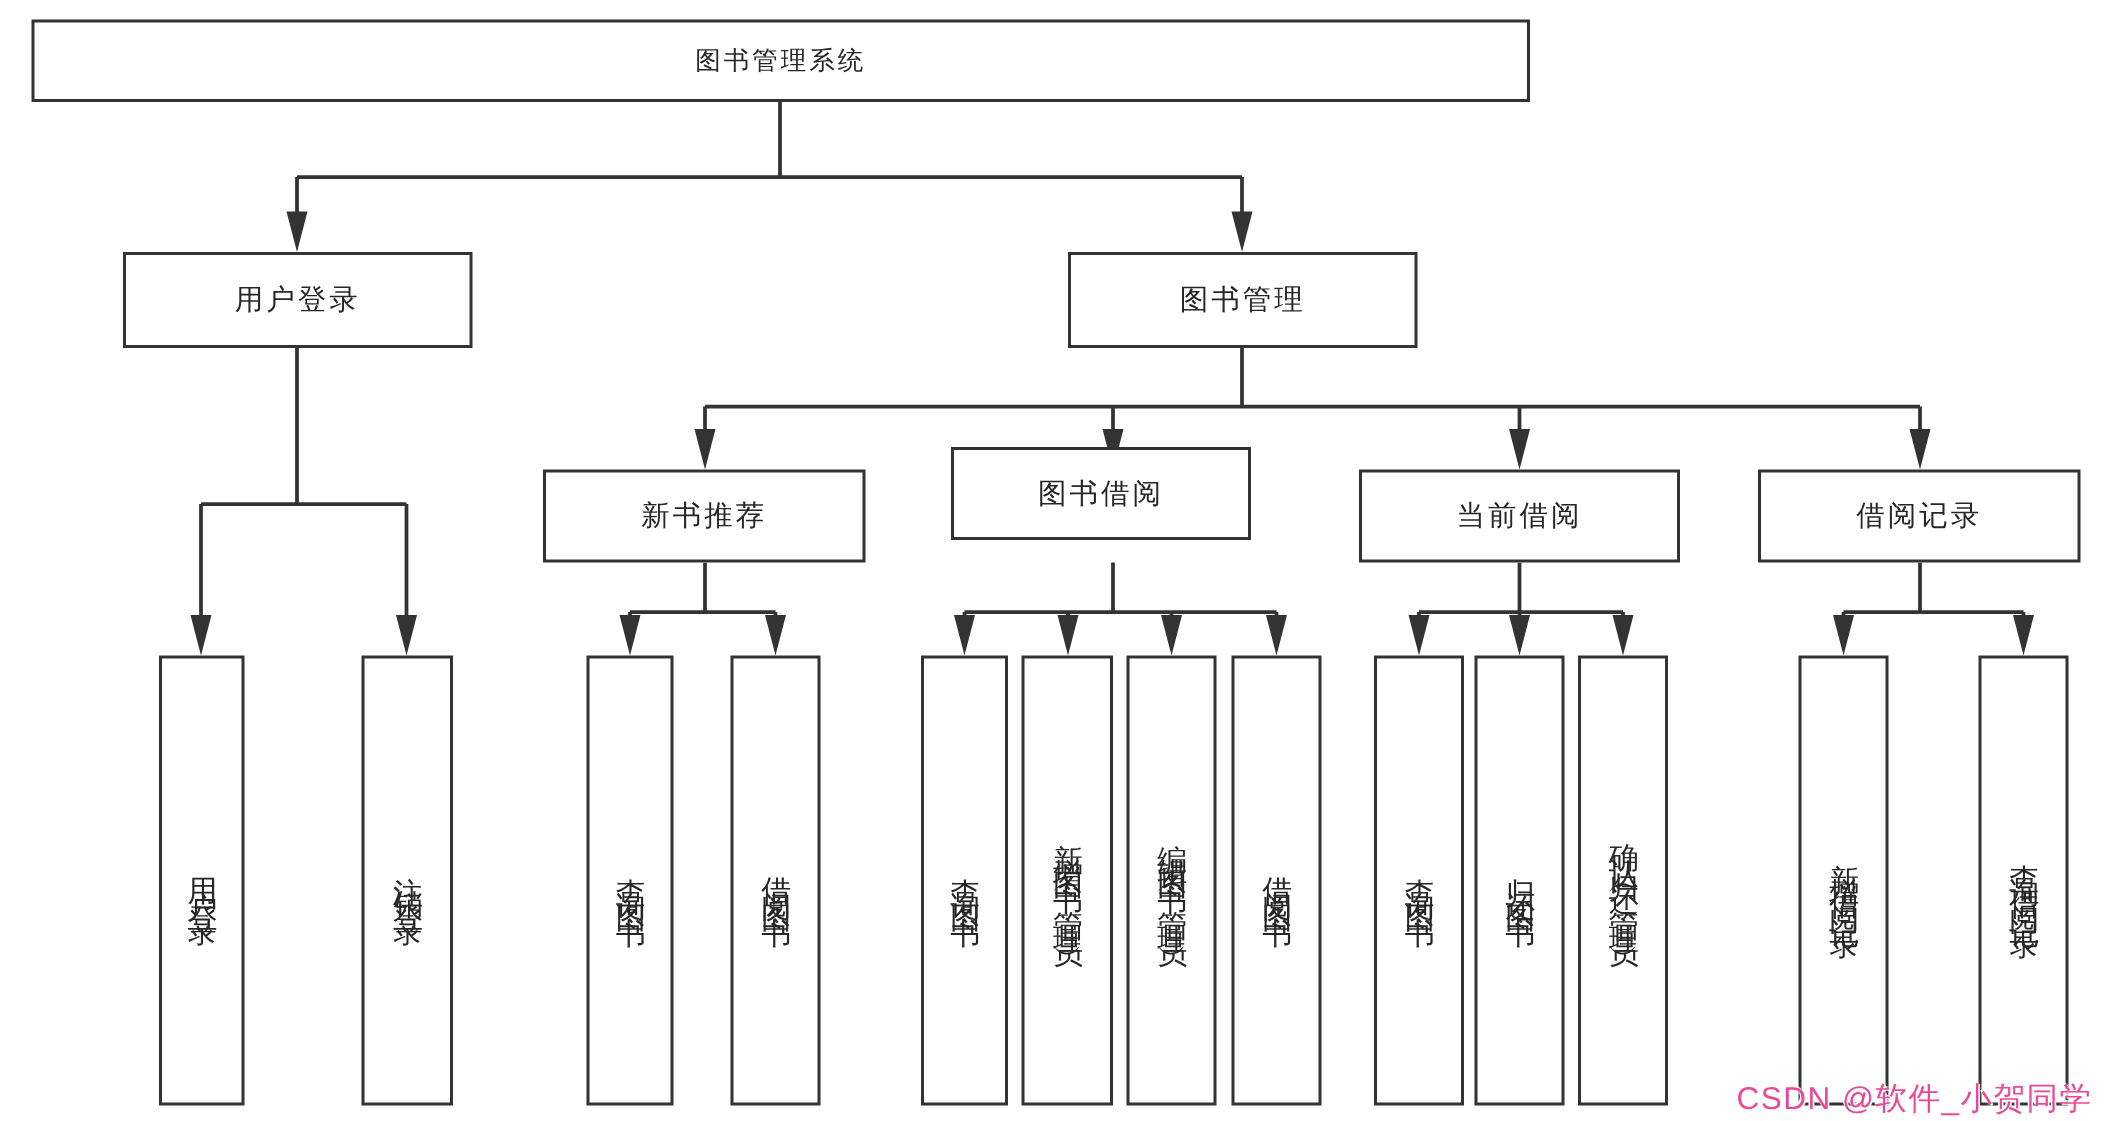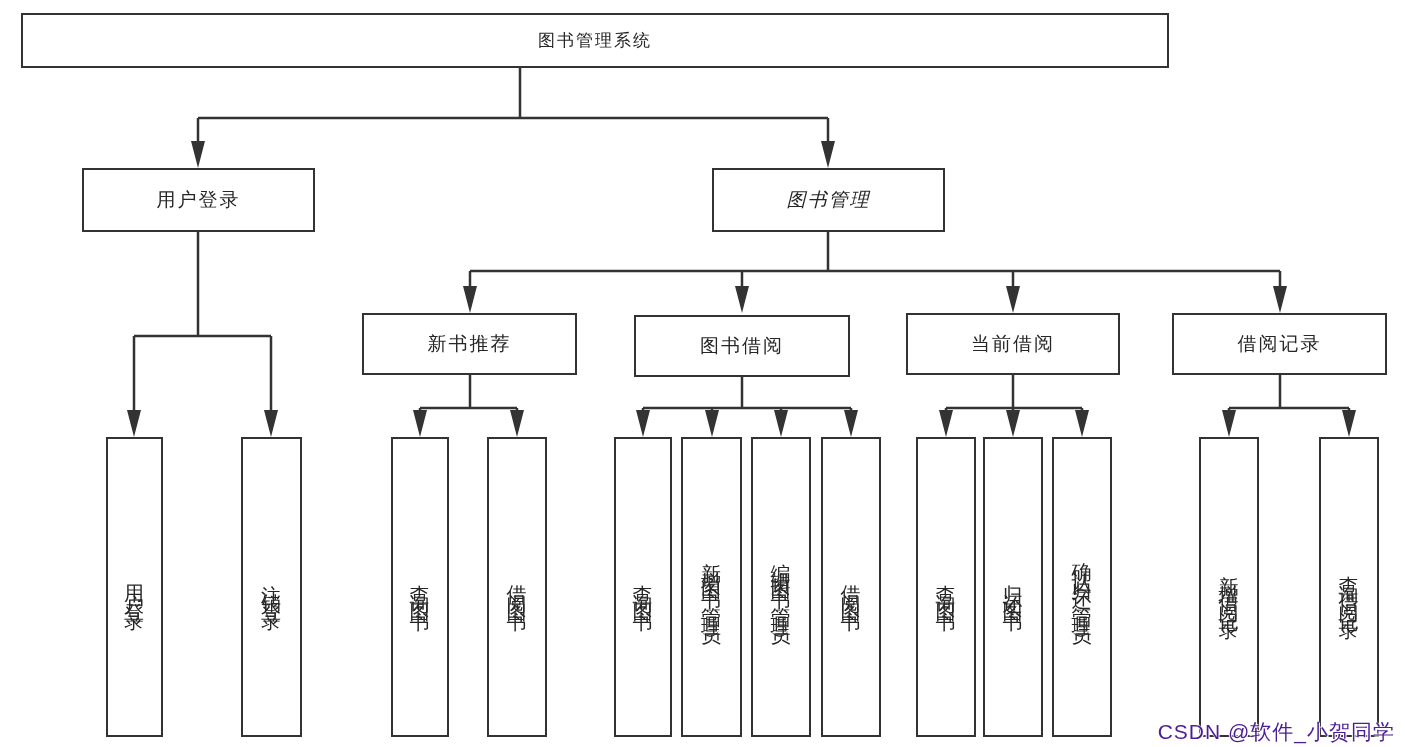--- a/index.html
+++ b/index.html
@@ -54,21 +54,21 @@
     line-height: 1.1;
     color: #262626;
     white-space: nowrap;
   }
   .watermark {
     position: absolute;
     right: 10px;
     bottom: 1px;
     font-size: 21px;
     letter-spacing: 1px;
-    color: #4c1d95;
+    color: #ec4899;
     text-shadow: 1px 1px 0 #ffffff, -1px -1px 0 #ffffff, 0 0 2px #ffffff;
     white-space: nowrap;
     z-index: 5;
   }
 </style>
 </head>
 <body>
 
 <div class="canvas">
 
@@ -120,27 +120,27 @@
              M712 437 L705 410 L719 410 Z
              M781 437 L774 410 L788 410 Z
              M851 437 L844 410 L858 410 Z
              M946 437 L939 410 L953 410 Z
              M1013 437 L1006 410 L1020 410 Z
              M1082 437 L1075 410 L1089 410 Z
              M1229 437 L1222 410 L1236 410 Z
              M1349 437 L1342 410 L1356 410 Z"></path>
   </svg>
 
-  <div class="hbox root" style="left:21px; top:13px; width:1148px; height:55px;">图书管理系统</div>
+  <div class="hbox root" style="left:21px; top:13px; width:999px; height:55px;">图书管理系统</div>
 
   <div class="hbox" style="left:82px; top:168px; width:233px; height:64px;">用户登录</div>
-  <div class="hbox" style="left:712px; top:168px; width:233px; height:64px;font-style:italic;">图书管理</div>
+  <div class="hbox" style="left:712px; top:168px; width:233px; height:64px;">图书管理</div>
 
   <div class="hbox" style="left:362px; top:313px; width:215px; height:62px;text-align:right;">新书推荐</div>
-  <div class="hbox" style="left:634px; top:315px; width:216px; height:62px;">图书借阅</div>
+  <div class="hbox" style="left:634px; top:298px; width:200px; height:62px;">图书借阅</div>
   <div class="hbox" style="left:906px; top:313px; width:214px; height:62px;">当前借阅</div>
   <div class="hbox" style="left:1172px; top:313px; width:215px; height:62px;font-family:Liberation Mono, monospace;">借阅记录</div>
 
   <div class="vbox" style="left:106px; top:437px; width:57px; height:300px;">
     <span>用户登录</span>
   </div>
   <div class="vbox" style="left:241px; top:437px; width:61px; height:300px;">
     <span>注销登录</span>
   </div>
 

